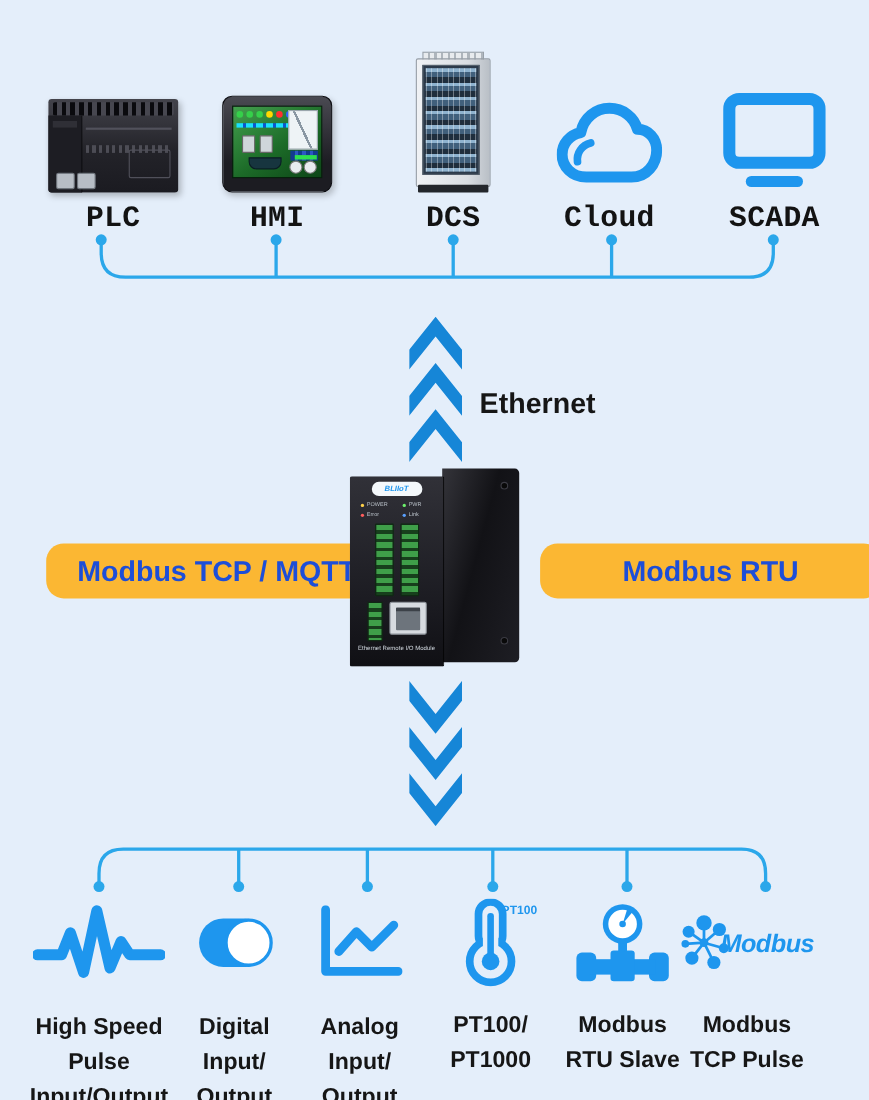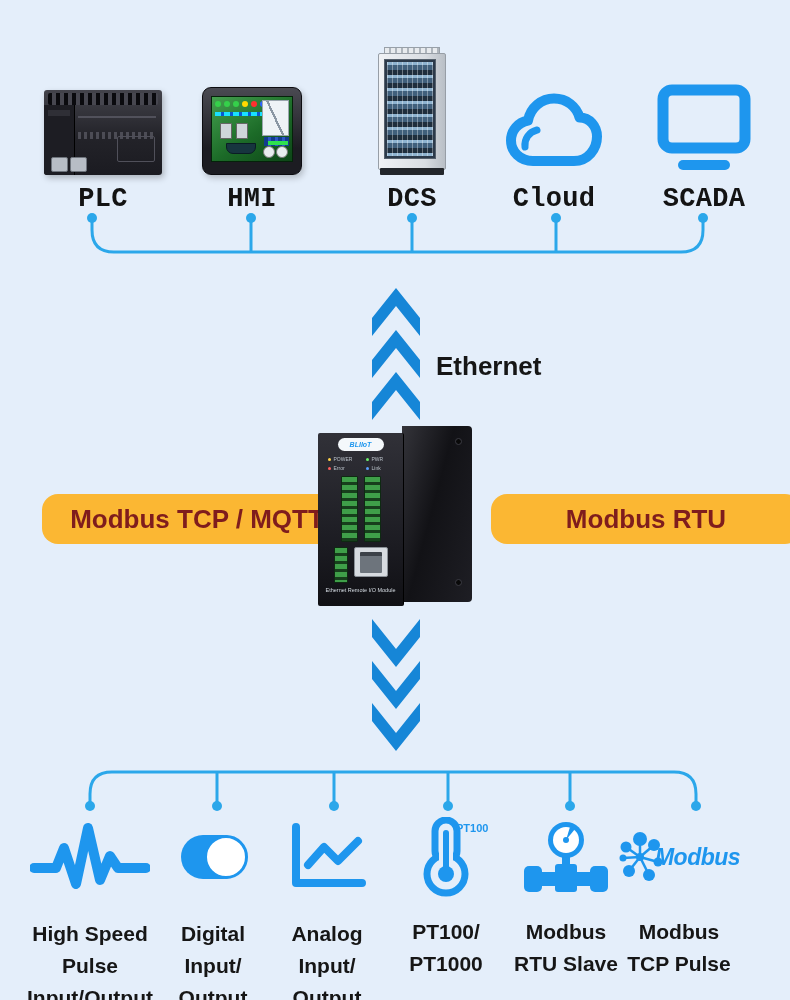--- a/index.html
+++ b/index.html
@@ -64,21 +64,21 @@
             background:repeating-linear-gradient(90deg,rgba(255,255,255,.35) 0 1px,transparent 1px 5px),
                        repeating-linear-gradient(180deg,#8fb3cf 0 3px,#41607c 3px 8px,#1f2e3d 8px 13px)}
   .dcs-base{position:absolute;left:2px;right:2px;bottom:0;height:7px;background:#23262b;border-radius:1px}
 
   
   .abs{position:absolute}
   .eth-label{position:absolute;left:436px;top:351px;font-size:26px;font-weight:700;color:#161616}
 
   
   .badge{position:absolute;top:494px;width:310px;height:50px;background:#fbb733;border-radius:16px;
-         display:flex;align-items:center;justify-content:center;font-size:26px;font-weight:700;color:#7f1d1d}
+         display:flex;align-items:center;justify-content:center;font-size:26px;font-weight:700;color:#1d4ed8}
   .badge.left{left:42px}.badge.right{left:491px}
 
   
   .gw{position:absolute;left:318px;top:426px;width:154px;height:180px}
   .gw-side{position:absolute;left:84px;top:0;width:70px;height:176px;border-radius:0 4px 4px 0;
            background:linear-gradient(105deg,#34343a 0%,#121216 45%,#1e1e24 100%)}
   .gw-screw{position:absolute;width:5px;height:5px;border-radius:50%;background:#090909;border:1px solid #3c3c44}
   .s1{right:10px;top:12px}.s2{right:10px;bottom:16px}
   .gw-front{position:absolute;left:0;top:7px;width:86px;height:173px;box-sizing:border-box;
             background:linear-gradient(180deg,#313138 0%,#1a1a20 70%,#101014 100%);

